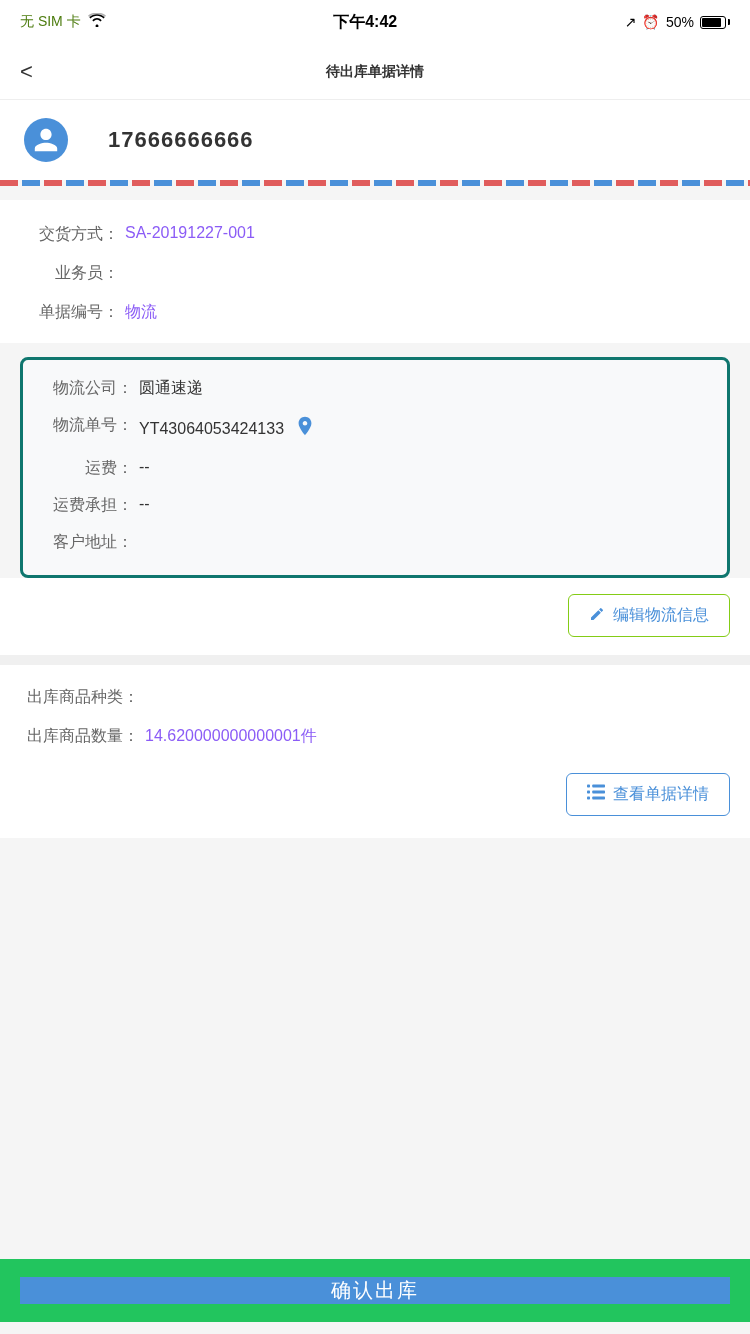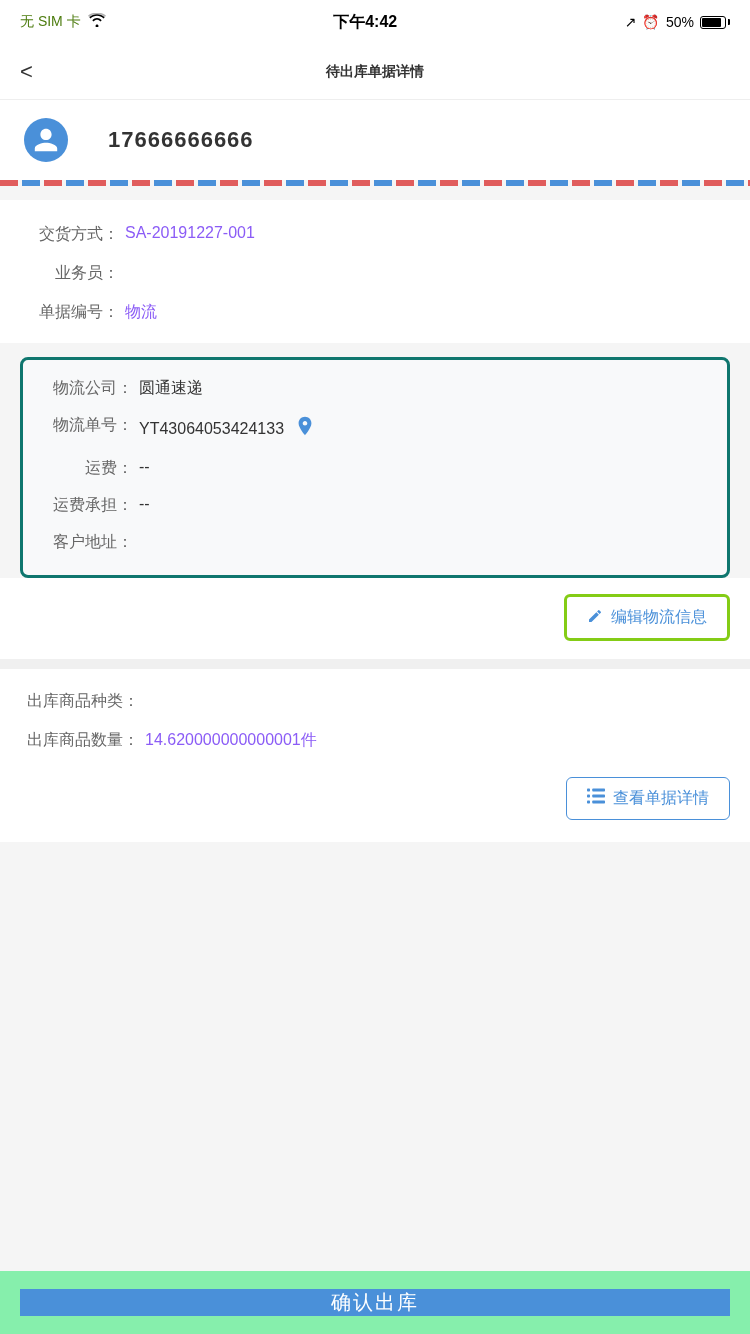--- a/index.html
+++ b/index.html
@@ -164,21 +164,21 @@
     }
 
     
     .edit-logistics-btn {
       display: flex;
       justify-content: flex-end;
       padding: 16px 20px 18px 20px;
       background: #fff;
     }
     .btn-edit {
-      border: 3px solid #84cc16;
+      border: 1px solid #84cc16;
       border-radius: 6px;
       padding: 10px 20px;
       color: #4a90d9;
       font-size: 16px;
       background: #fff;
       display: flex;
       align-items: center;
       gap: 8px;
       cursor: pointer;
     }
@@ -219,24 +219,24 @@
     
     .bottom-spacer {
       flex: 1;
       background: #f5f5f5;
       min-height: 240px;
     }
 
     
     .confirm-btn-wrap {
       position: fixed;
-      bottom: 0;
+      bottom: 12px;
       left: 0;
       width: 750px;
-      background: #86efac;
+      background: #22c55e;
       padding: 18px 20px;
       z-index: 100;
     }
     .confirm-btn {
       width: 100%;
       background: #4a90d9;
       color: #fff;
       font-size: 20px;
       font-weight: 500;
       border: none;

